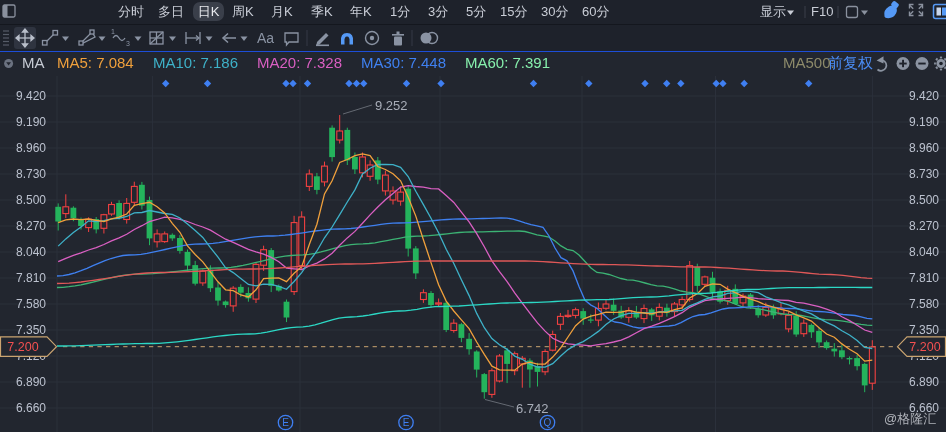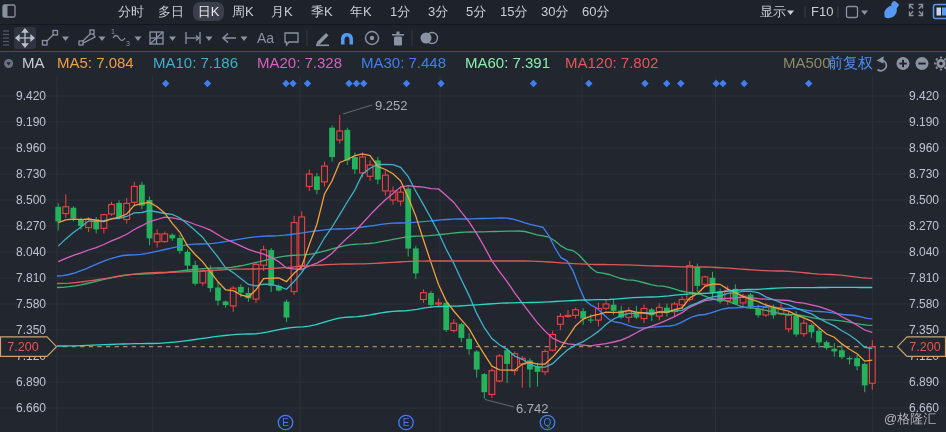--- a/index.html
+++ b/index.html
@@ -445,21 +445,20 @@
 <svg width="18" height="18" style="position:absolute;left:4px;top:59px;z-index:5">
   <circle cx="4.6" cy="4.5" r="4.5" fill="#6b7280"></circle>
   <path d="M2.2,3.2 l4.8,0 l-2.4,3.4 z" fill="#22262f"></path>
 </svg>
 <span class="legend" style="left:22px;color:#c6cbd4">MA</span>
 <span class="legend" style="left:57px;color:#f0a03c">MA5: 7.084</span>
 <span class="legend" style="left:153px;color:#3eb1c8">MA10: 7.186</span>
 <span class="legend" style="left:257px;color:#d95fc2">MA20: 7.328</span>
 <span class="legend" style="left:361px;color:#3f80f0">MA30: 7.448</span>
 <span class="legend" style="left:465px;color:#86efac">MA60: 7.391</span>
-<span class="legend" style="left:565px;color:#e05858">MA120: 7.802</span>
 <span class="legend" style="left:783px;color:#8d8a6a">MA500:</span>
 <span class="legend" style="left:828px;color:#4a8cf4">前复权</span>
 <svg width="76" height="18" style="position:absolute;left:872px;top:55px;z-index:5">
   <g stroke="#8b93a1" stroke-width="1.7" fill="none">
     <path d="M10.5,5.2 a5.4,5.4 0 1 1 -5.0,9.3"></path>
   </g>
   <path d="M11.5,1.2 L4.6,5.4 L11.5,8.6 Z" fill="#8b93a1"></path>
   <circle cx="31" cy="8.5" r="6.5" fill="#8b93a1"></circle>
   <rect x="27.3" y="7.6" width="7.4" height="1.9" fill="#1e222b"></rect>
   <rect x="30.1" y="4.8" width="1.9" height="7.4" fill="#1e222b"></rect>

